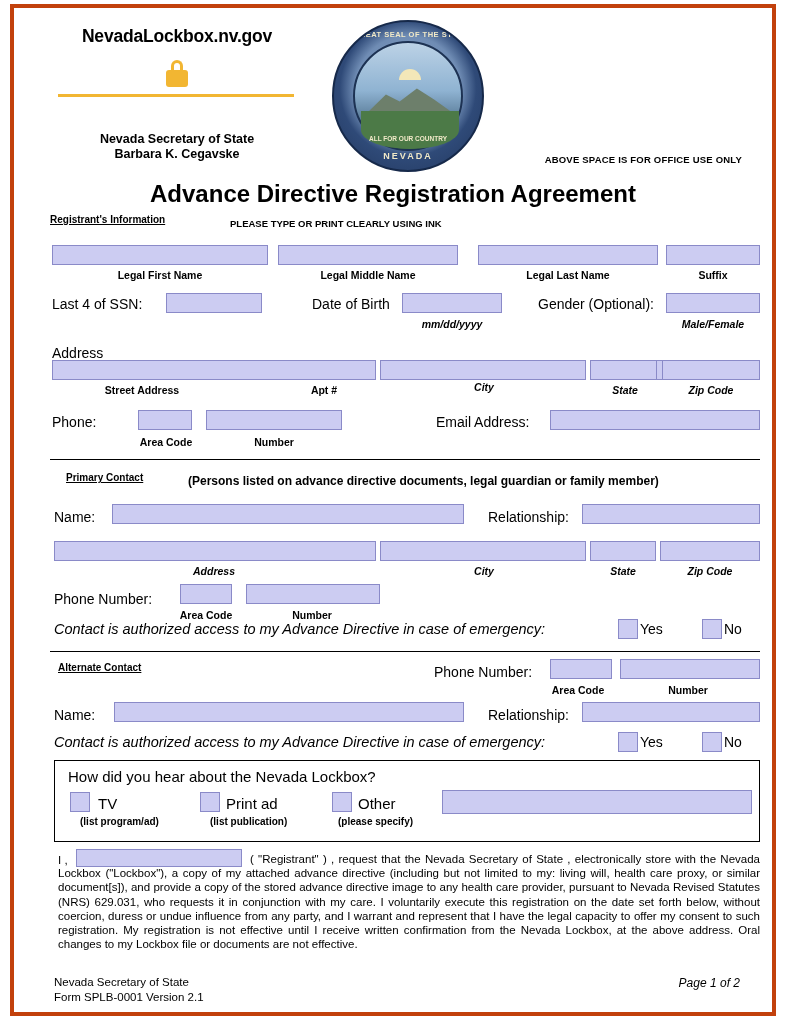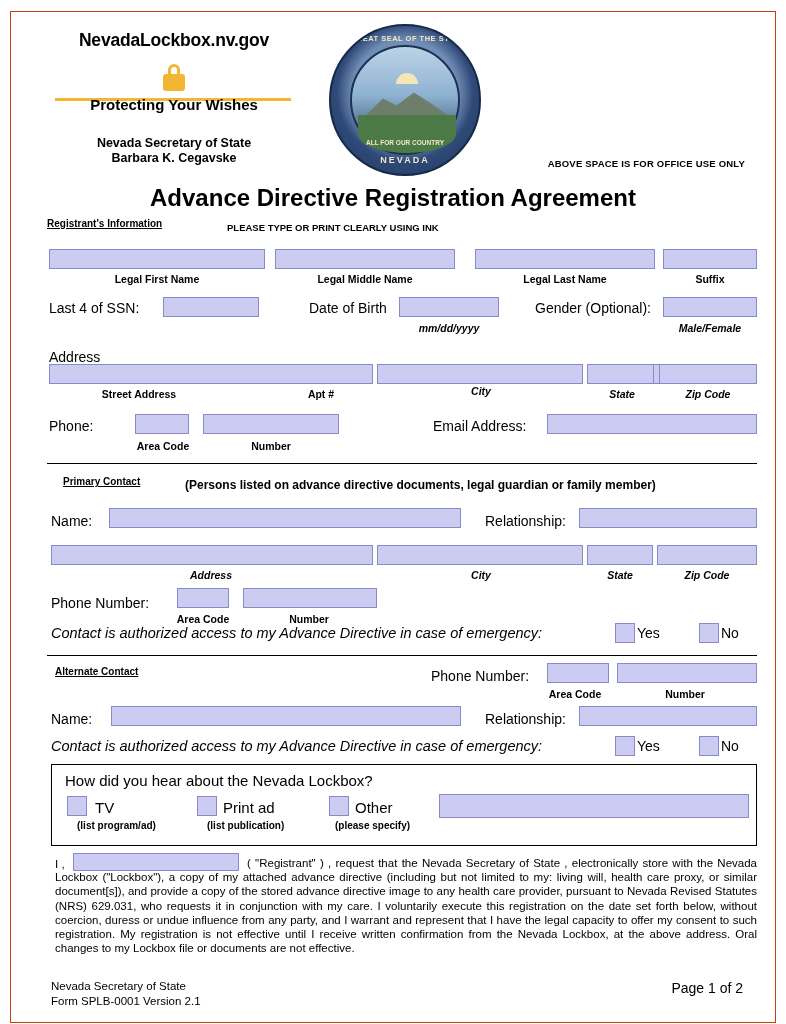--- a/index.html
+++ b/index.html
@@ -14,25 +14,25 @@
     position: relative;
     width: 786px;
     height: 1024px;
     background: #ffffff;
     overflow: hidden;
     box-sizing: border-box;
   }
   .sheet {
     position: absolute;
     left: 10px;
-    top: 11px;
+    top: 4px;
     width: 766px;
     height: 1012px;
     background: #fff;
-    border: 1px solid #c2410c;
+    border: 4px solid #c2410c;
     box-sizing: border-box;
   }
   .field {
     background: #ccccf2;
     border: 1px solid #8a8ac8;
     box-sizing: border-box;
     height: 20px;
   }
   .cap {
     font-size: 10.5px;
@@ -231,36 +231,36 @@
     line-height: 14.2px;
     text-align: justify;
     color: #000;
   }
   .footer-l {
     position: absolute;
     font-size: 11.5px;
   }
   .footer-r {
     position: absolute;
-    font-size: 14px;
+    font-size: 12px;
+    font-style: italic;
   }
 </style>
 </head>
 <body>
 
 <div class="page">
   <div class="sheet">
 
     <div class="hdr-title">NevadaLockbox.nv.gov</div>
     <div class="lock">
       <div class="shackle"></div>
       <div class="body"></div>
     </div>
     <div class="hdr-rule"></div>
-    <div class="hdr-sub">Protecting Your Wishes</div>
     <div class="hdr-small2">Nevada Secretary of State</div>
     <div class="hdr-small3">Barbara K. Cegavske</div>
 
     <div class="seal">
       <div class="band-top">THE GREAT SEAL OF THE STATE OF</div>
       <div class="inner">
         <div class="sun"></div>
         <div class="mount"></div>
         <div class="ground"></div>
       </div>

